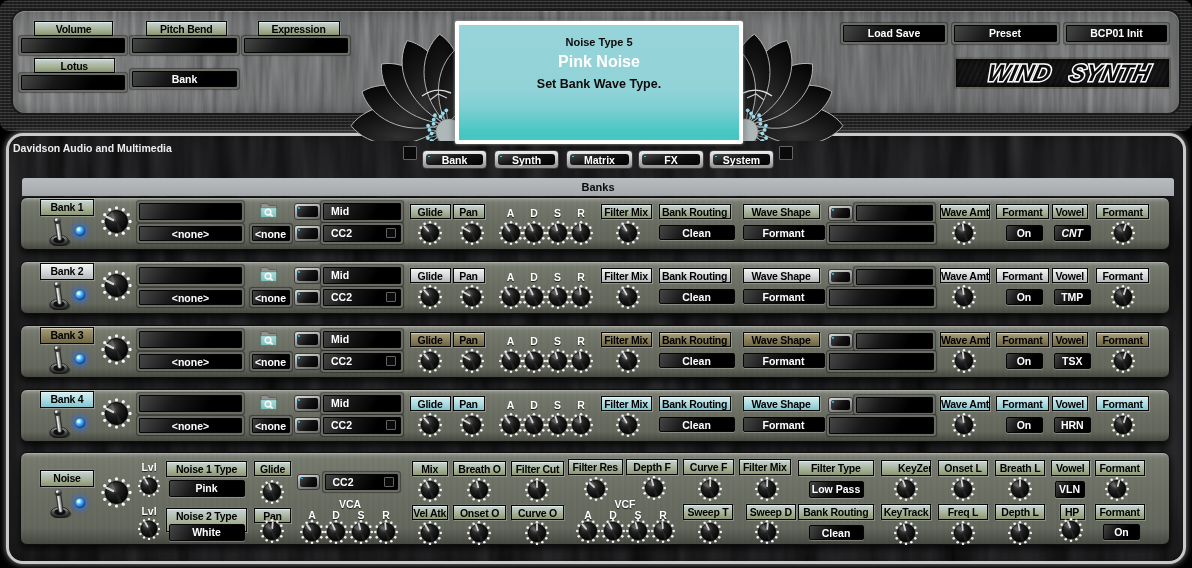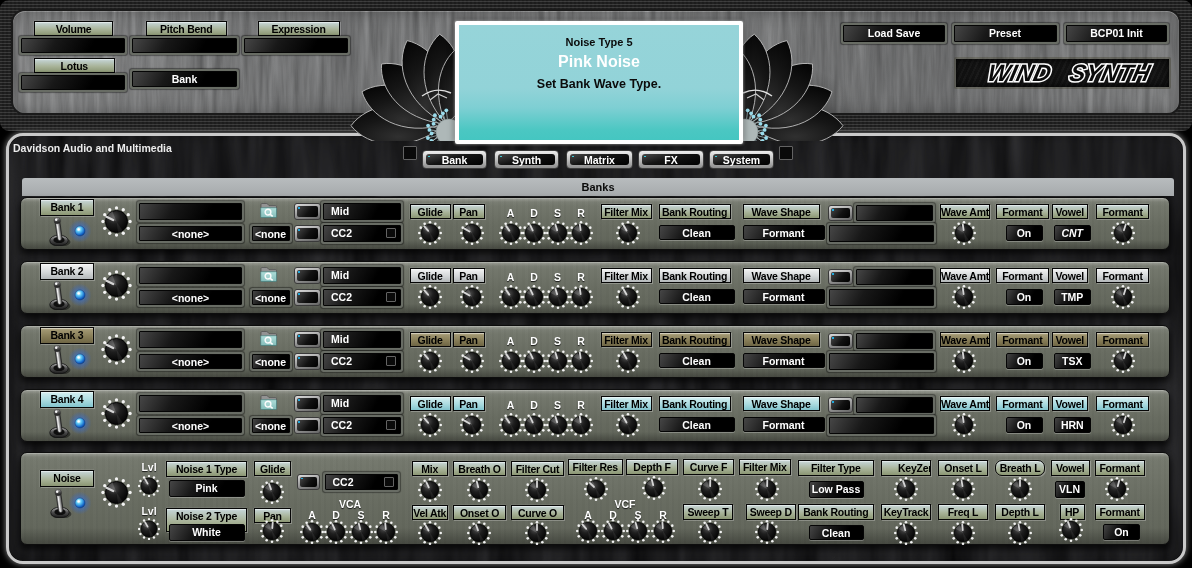--- a/index.html
+++ b/index.html
@@ -904,21 +904,21 @@
         <rect x="-0.9" y="-9.6" width="1.8" height="7.6" rx="0.9" fill="#d6d6d6"></rect>
       </g>
     </svg>
     <div class="ab lb c1" style="left:938px;top:504px;width:50px;height:15.5px;">Freq L</div>
     <svg class="ab" style="left:949.5px;top:519.5px" width="26" height="26" viewBox="-13 -13 26 26">
       <use href="#kn"></use>
       <g transform="rotate(-5)">
         <rect x="-0.9" y="-9.6" width="1.8" height="7.6" rx="0.9" fill="#d6d6d6"></rect>
       </g>
     </svg>
-    <div class="ab lb c1" style="left:995px;top:459.5px;width:50px;height:16px;border-radius:7px;">Breath L</div>
+    <div class="ab lb c1" style="left:995px;top:459.5px;width:50px;height:16px;">Breath L</div>
     <svg class="ab" style="left:1006.5px;top:476.0px" width="26" height="26" viewBox="-13 -13 26 26">
       <use href="#kn"></use>
       <g transform="rotate(0)">
         <rect x="-0.9" y="-9.6" width="1.8" height="7.6" rx="0.9" fill="#d6d6d6"></rect>
       </g>
     </svg>
     <div class="ab lb c1" style="left:995px;top:504px;width:50px;height:15.5px;">Depth L</div>
     <svg class="ab" style="left:1006.5px;top:519.5px" width="26" height="26" viewBox="-13 -13 26 26">
       <use href="#kn"></use>
       <g transform="rotate(-10)">

